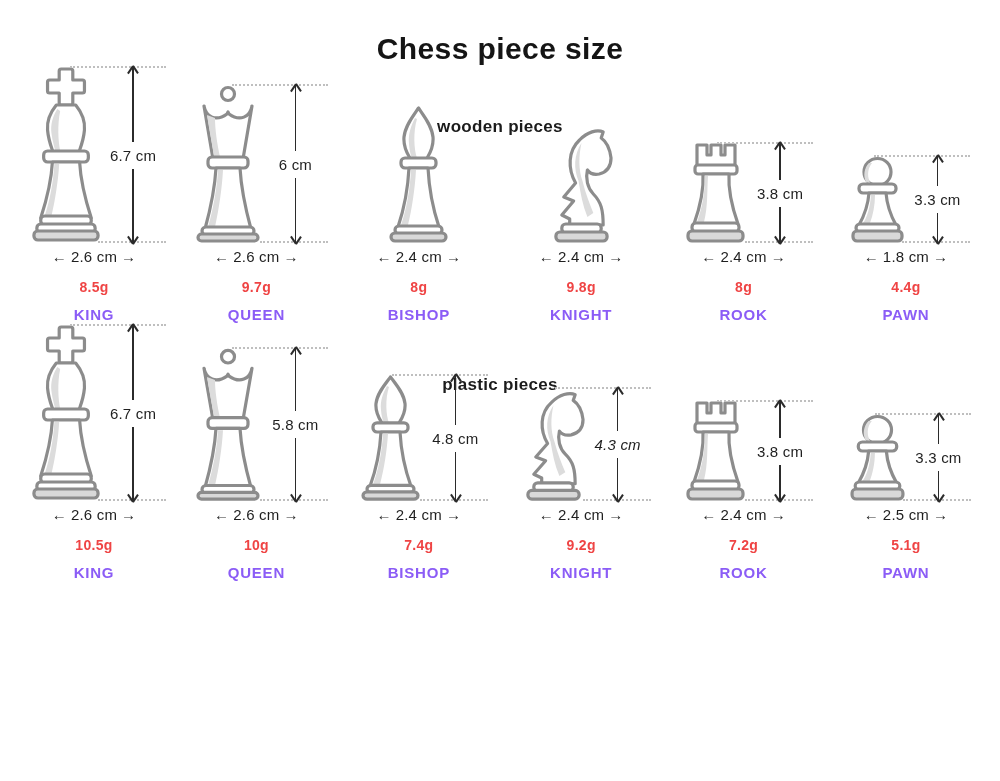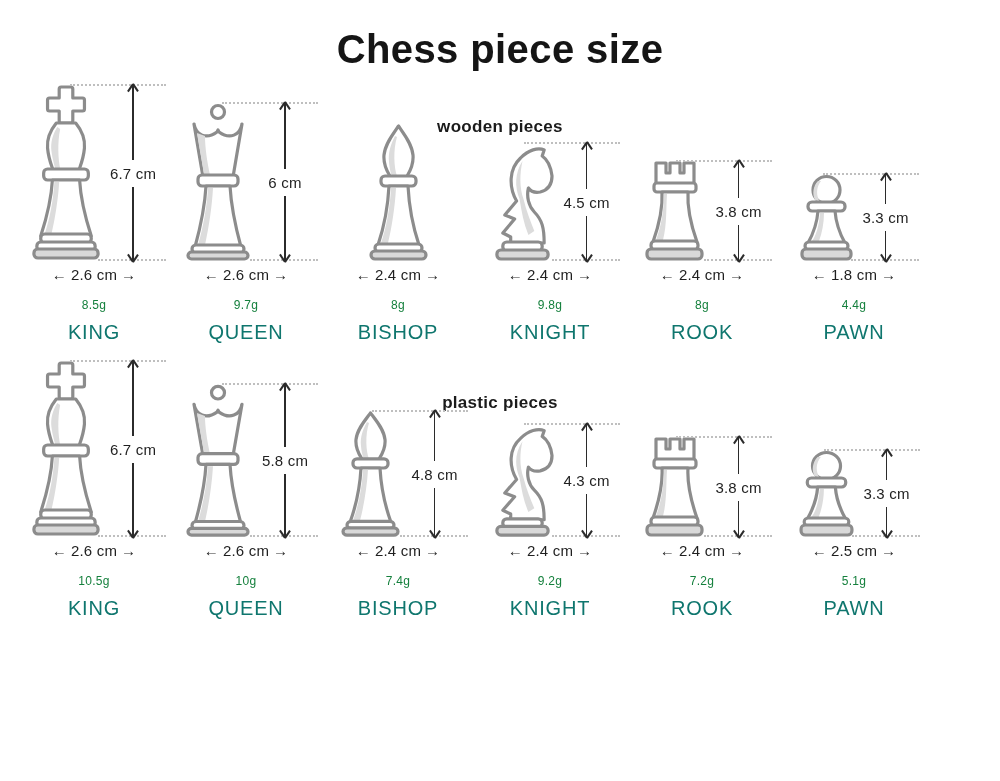--- a/index.html
+++ b/index.html
@@ -1,32 +1,32 @@
 <!DOCTYPE html>
 <html><head>
 <meta charset="utf-8">
 <style>
   html,body{margin:0;padding:0;}
   body{
     width:1000px;height:781px;background:#ffffff;overflow:hidden;
     font-family:"Liberation Sans","DejaVu Sans",sans-serif;color:#1d1d1d;
   }
   .page-title{
-    margin-top:30px;text-align:center;font-size:40px;font-weight:bold;
+    margin-top:30px;text-align:center;font-size:30px;font-weight:bold;
     letter-spacing:.4px;color:#151515;line-height:38px;
   }
   .section-heading{
     text-align:center;font-size:17px;font-weight:bold;color:#1b1b1b;
     letter-spacing:.3px;line-height:22px;
   }
   .heading-wooden{margin-top:48px;}
   .heading-plastic{margin-top:50px;}
   .row{
-    display:flex;justify-content:flex-start;align-items:flex-end;
-    height:176px;margin-top:28px;padding:0 18px;
+    display:flex;justify-content:space-between;align-items:flex-end;
+    height:176px;margin-top:10px;padding:0 18px;
   }
   .piece-col{width:152px;display:flex;flex-direction:column;align-items:center;}
   .figure{display:flex;align-items:flex-end;}
   .piece-svg{display:block;}
   
   .o{fill:#ffffff;stroke:#8c8c8c;stroke-width:3.2;stroke-linejoin:round;stroke-linecap:round;vector-effect:non-scaling-stroke;}
   .sh{fill:#dcdcdc;stroke:none;}
   .bs{fill:#d9d9d9;stroke:#8c8c8c;stroke-width:3.2;stroke-linejoin:round;vector-effect:non-scaling-stroke;}
   
   .dim{
@@ -45,22 +45,22 @@
   }
   .leader{position:absolute;height:0;border-top:2px dotted #bfbfbf;}
   .leader-top{top:-1px;left:-40px;right:-10px;}
   .leader-bottom{bottom:0;left:-12px;right:-10px;}
   
   .width-label{
     display:flex;align-items:center;gap:4px;margin-top:4px;
     font-size:15px;color:#1f1f1f;letter-spacing:.2px;line-height:20px;white-space:nowrap;
   }
   .warrow{font-size:15px;color:#2b2b2b;}
-  .weight{margin-top:10px;font-size:12px;color:#15803d;letter-spacing:.3px;line-height:21px;}
-  .pname{margin-top:7px;font-size:20px;font-weight:normal;color:#0f766e;letter-spacing:.8px;line-height:19px;}
+  .weight{margin-top:10px;font-size:14px;color:#ef4444;letter-spacing:.3px;line-height:21px;font-weight:bold;}
+  .pname{margin-top:7px;font-size:15px;font-weight:bold;color:#8b5cf6;letter-spacing:.8px;line-height:19px;}
 </style>
 </head>
 <body>
 
 <div class="page-title">Chess piece size</div>
 
 <div class="section-heading heading-wooden">wooden pieces</div>
 <div class="row">
   <div class="piece-col">
   <div class="figure">
@@ -140,27 +140,20 @@
   <div class="pname">BISHOP</div>
 </div>
   <div class="piece-col">
   <div class="figure">
     <svg class="piece-svg" xmlns="http://www.w3.org/2000/svg" viewBox="0 0 64 118" preserveAspectRatio="none" width="63" height="118">
           <path class="o" d="M20,100 L20,94 L12,90 L24,76 L14,72 L26,58 C18,44 18,26 30,15 C38,7 48,4 54,7 L52,13 C58,17 61,25 62,33 C62,41 58,47 50,49 C44,50 40,48 38,45 C36,53 38,63 44,69 C52,77 54,85 54,100 Z"></path>
           <path class="sh" d="M29,56 C24,44 24,30 32,18 C29,31 29,45 33,56 C36,68 40,78 44,88 L38,92 C33,80 31,68 29,56 Z"></path>
           <rect class="o" x="12" y="99" width="40" height="9" rx="4"></rect>
           <rect class="bs" x="6" y="107" width="52" height="9" rx="4"></rect>
         </svg>
-    <div class="dim" style="height: 118px;">
-      <div class="leader leader-top"></div>
-      <div class="leader leader-bottom"></div>
-      <div class="seg seg-up"></div>
-      <div class="dim-label">4.5 cm</div>
-      <div class="seg seg-down"></div>
-    </div>
   </div>
   <div class="width-label">
     <span class="warrow">←</span>
     <span>2.4 cm</span>
     <span class="warrow">→</span>
   </div>
   <div class="weight">9.8g</div>
   <div class="pname">KNIGHT</div>
 </div>
   <div class="piece-col">
@@ -305,21 +298,21 @@
   <div class="pname">BISHOP</div>
 </div>
   <div class="piece-col">
   <div class="figure">
     <svg class="piece-svg" xmlns="http://www.w3.org/2000/svg" viewBox="0 0 64 118" preserveAspectRatio="none" width="63" height="113">
           <path class="o" d="M20,100 L20,94 L12,90 L24,76 L14,72 L26,58 C18,44 18,26 30,15 C38,7 48,4 54,7 L52,13 C58,17 61,25 62,33 C62,41 58,47 50,49 C44,50 40,48 38,45 C36,53 38,63 44,69 C52,77 54,85 54,100 Z"></path>
           <path class="sh" d="M29,56 C24,44 24,30 32,18 C29,31 29,45 33,56 C36,68 40,78 44,88 L38,92 C33,80 31,68 29,56 Z"></path>
           <rect class="o" x="12" y="99" width="40" height="9" rx="4"></rect>
           <rect class="bs" x="6" y="107" width="52" height="9" rx="4"></rect>
         </svg>
-    <div class="dim" style="height: 113px;">
+    <div class="dim" style="height: 113px; font-style: italic;">
       <div class="leader leader-top"></div>
       <div class="leader leader-bottom"></div>
       <div class="seg seg-up"></div>
       <div class="dim-label">4.3 cm</div>
       <div class="seg seg-down"></div>
     </div>
   </div>
   <div class="width-label">
     <span class="warrow">←</span>
     <span>2.4 cm</span>

